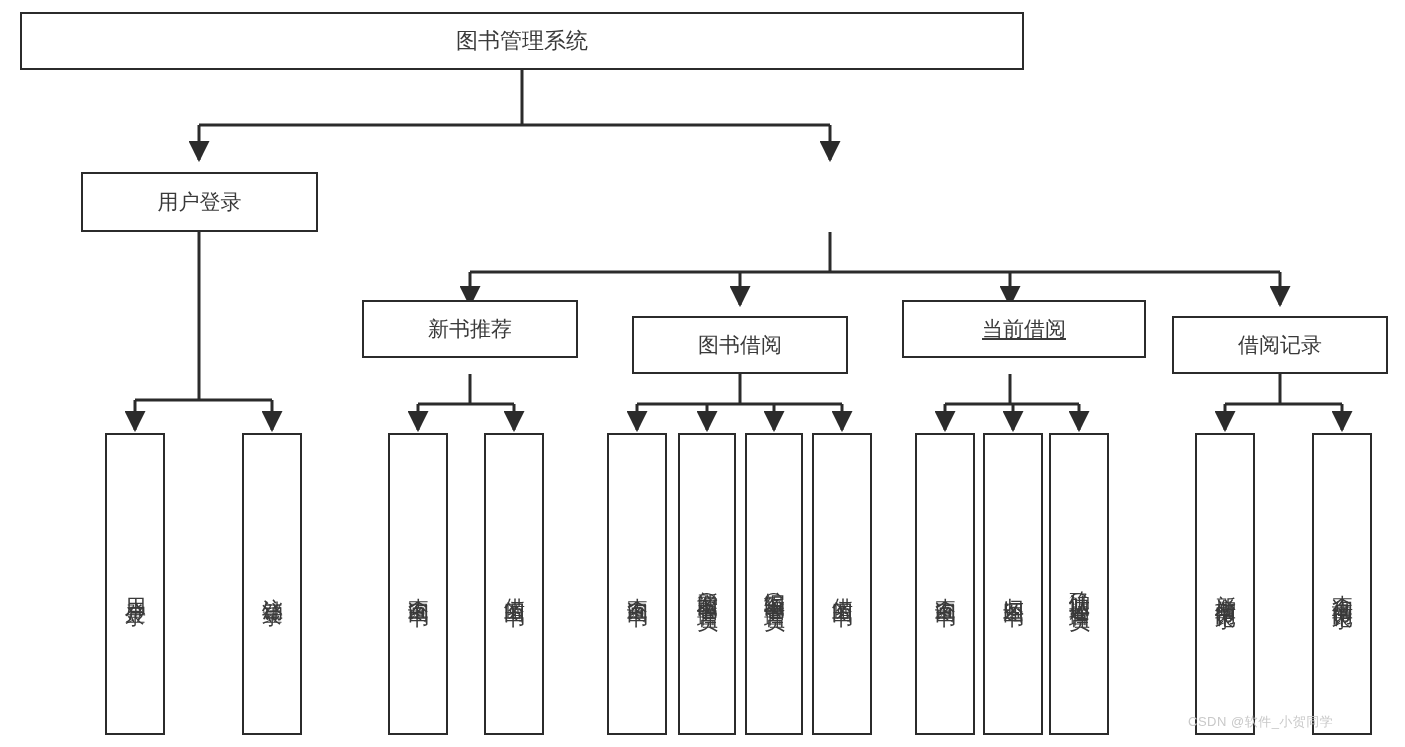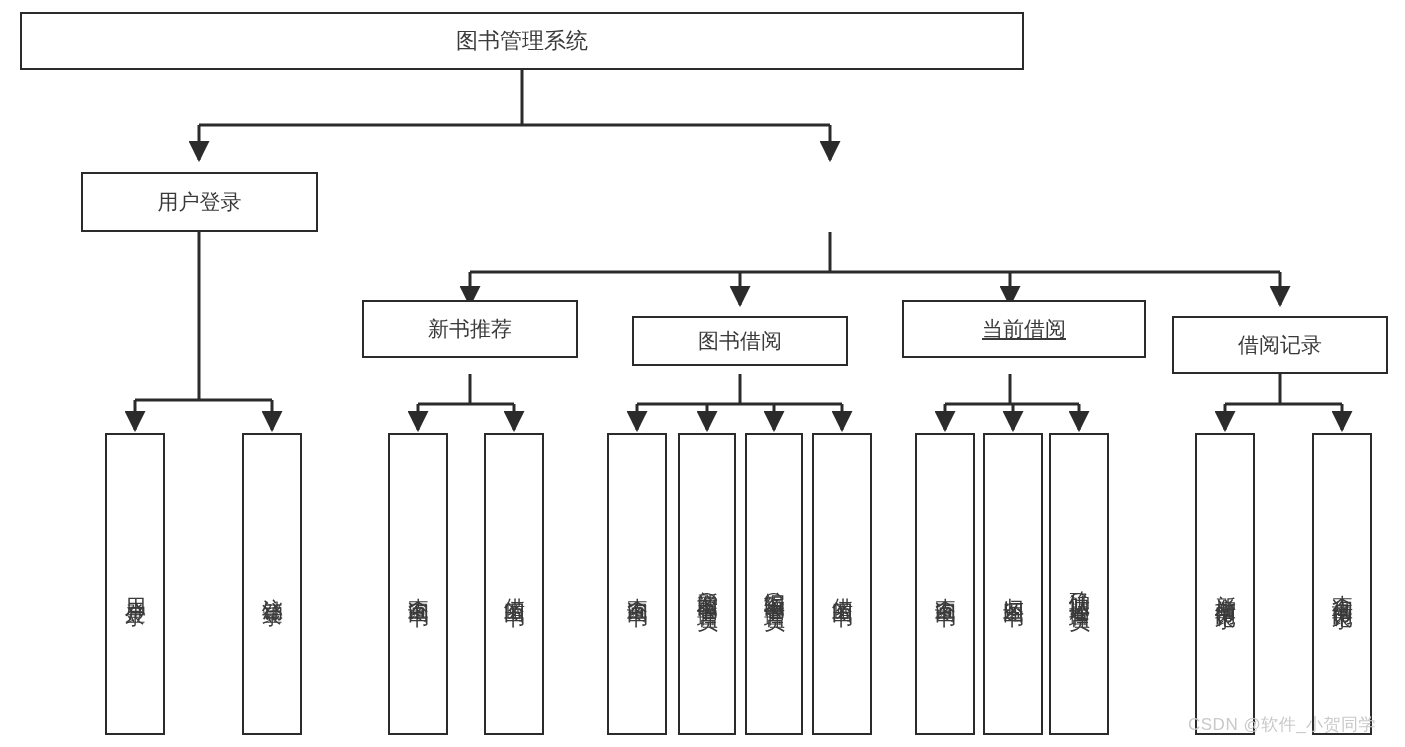--- a/index.html
+++ b/index.html
@@ -52,21 +52,21 @@
   }
   .node.v .vlabel {
     writing-mode: vertical-rl;
     text-orientation: upright;
     display: block;
   }
   .watermark {
     position: absolute;
     left: 1188px;
     top: 713px;
-    font-size: 17px;
+    font-size: 13px;
     color: #c9c9c9;
     white-space: nowrap;
     letter-spacing: 0.5px;
   }
 </style>
 </head>
 <body>
 
 <div id="canvas">
 
@@ -125,21 +125,21 @@
     <span>图书管理系统</span>
   </div>
 
   <div class="node h" style="left:81px; top:172px; width:237px; height:60px;">
     <span>用户登录</span>
   </div>
 
   <div class="node h" style="left:362px; top:300px; width:216px; height:58px;">
     <span>新书推荐</span>
   </div>
-  <div class="node h" style="left:632px; top:316px; width:216px; height:50px;">
+  <div class="node h" style="left:632px; top:316px; width:216px; height:58px;">
     <span>图书借阅</span>
   </div>
   <div class="node h" style="left:902px; top:300px; width:244px; height:58px;text-decoration:underline;">
     <span>当前借阅</span>
   </div>
   <div class="node h" style="left:1172px; top:316px; width:216px; height:58px;">
     <span>借阅记录</span>
   </div>
 
   <div class="node v" style="left:105px; top:433px; width:60px; height:302px;">

